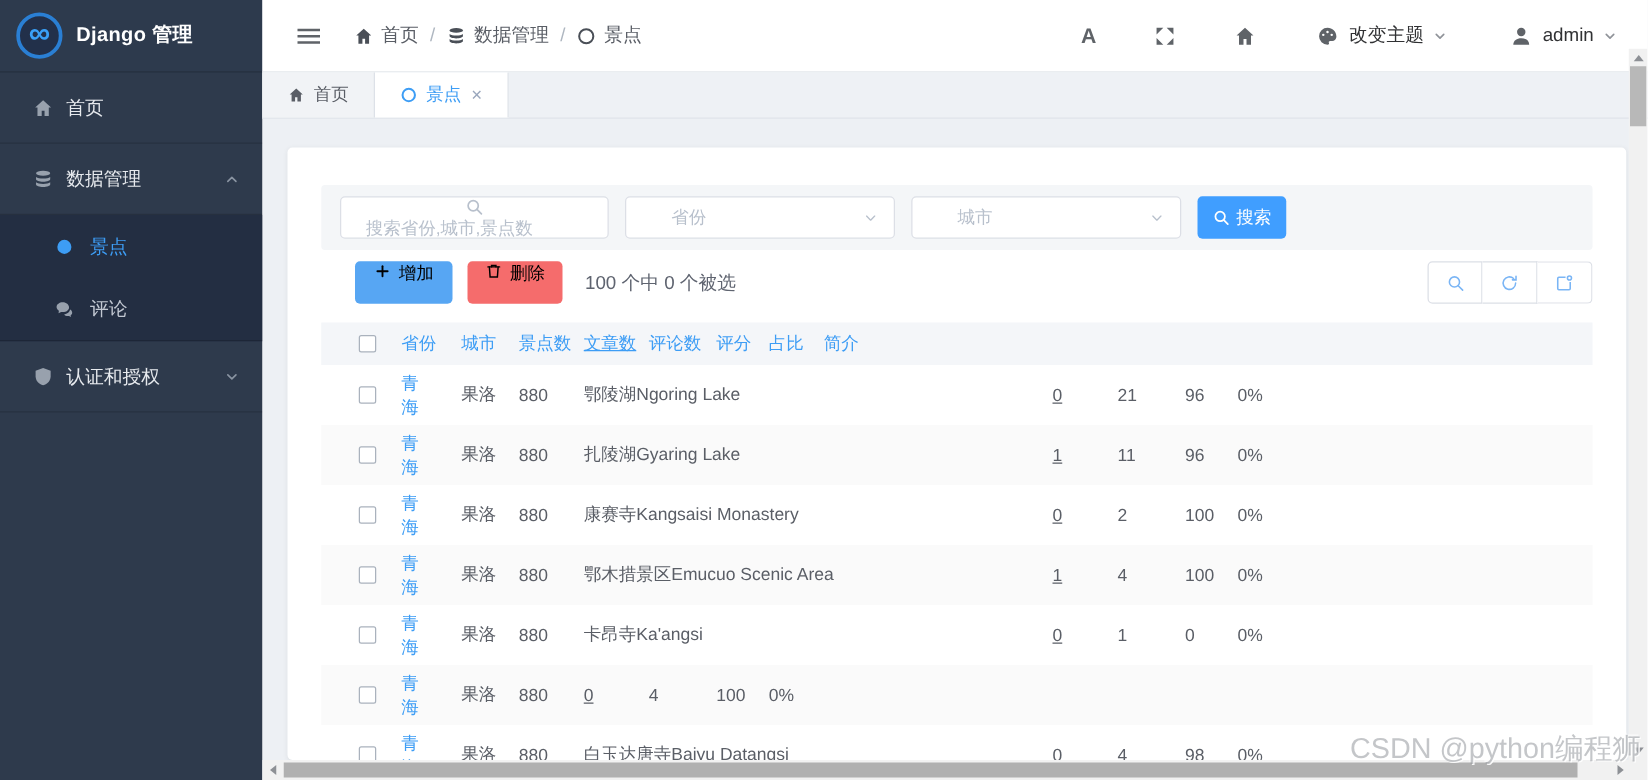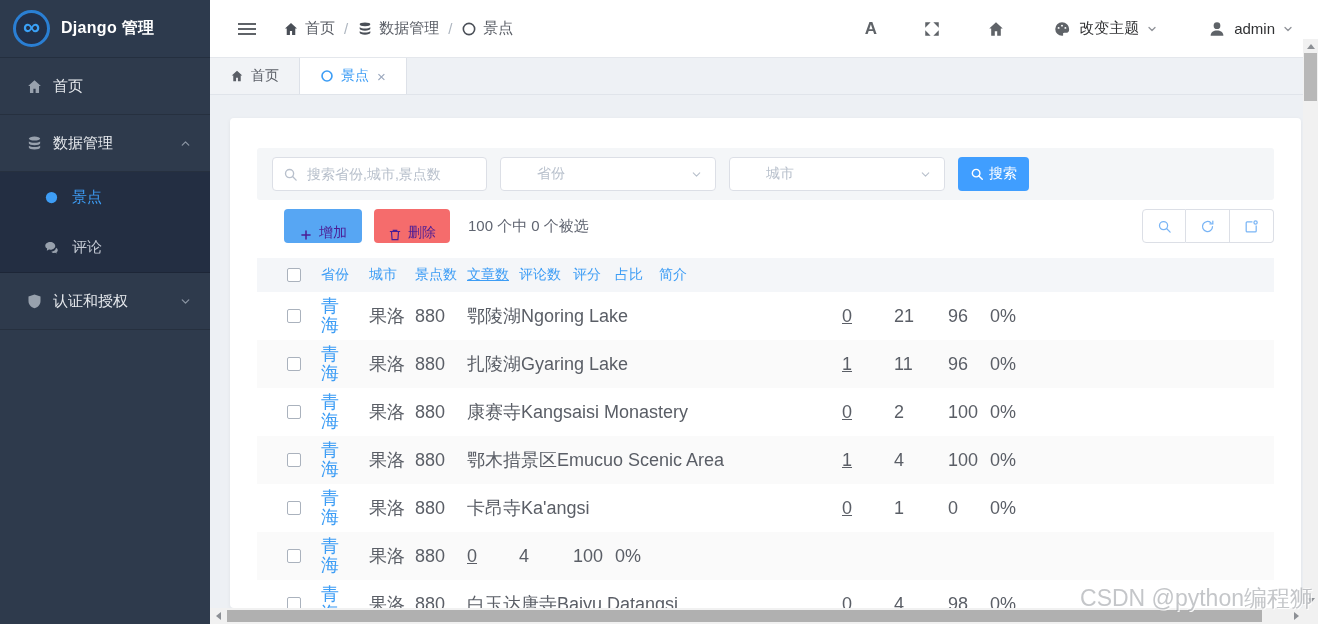--- a/index.html
+++ b/index.html
@@ -62,52 +62,52 @@
   .tab-close { margin-left:8px; color:#9aa7bd; font-size:15px; line-height:1; cursor:pointer; }
 
   
   .content { flex:1; position:relative; overflow:hidden; }
   .card { position:absolute; left:20px; top:23px; width:1071px; height:490px; background:#fff;
     border-radius:4px; box-shadow:0 1px 4px rgba(0,0,0,.06); overflow:hidden; }
 
   .filterbar { margin:30px 27px 0; height:52px; background:#f4f6f8; border-radius:3px;
     display:flex; align-items:center; padding-left:15px; }
   .f-input { width:215px; height:34px; background:#fff; border:1px solid #dcdfe6; border-radius:4px;
-    display:flex; align-items:center; padding:0 10px; }
+    display:flex; align-items:center; padding:0 10px;flex-direction:column; }
   .f-input svg { width:15px; height:15px; color:#b8c0cc; flex-shrink:0; }
   .f-input input { border:none; outline:none; flex:1; min-width:0; font-size:14px; color:#333; background:transparent; margin-left:7px;
     font-family:"Liberation Sans","DejaVu Sans",sans-serif; }
   .f-input input::placeholder { color:#b8c0cc; }
   .f-select { width:216px; height:34px; background:#fff; border:1px solid #dcdfe6; border-radius:4px; margin-left:13px;
     display:flex; align-items:center; padding:0 12px 0 36px; color:#b8c0cc; font-size:14px; cursor:pointer; }
   .f-select .chev { color:#b8c0cc; }
   .search-btn { width:71px; height:34px; margin-left:13px; background:#409eff; color:#fff; border:none; border-radius:4px;
     display:flex; align-items:center; justify-content:center; font-size:14px; cursor:pointer; }
   .search-btn svg { width:14px; height:14px; margin-right:5px; }
 
   .toolbar { margin:9px 27px 0 54px; height:34px; display:flex; align-items:center; }
-  .btn { height:34px; border:none; border-radius:4px; color:#4c1d95; font-size:14px;
-    display:flex; align-items:flex-end; justify-content:center; cursor:pointer;
+  .btn { height:34px; border:none; border-radius:4px; color:#000000; font-size:14px;
+    display:flex; align-items:flex-start; justify-content:center; cursor:pointer;
     font-family:"Liberation Sans","DejaVu Sans",sans-serif; }
   .btn svg { width:14px; height:14px; margin-right:6px; }
   .btn-add { width:78px; background:#57a6f3; }
   .btn-delete { width:76px; background:#f56c6c; margin-left:12px; }
   .sel-text { margin-left:18px; color:#5f6470; font-size:15px; }
   .tool-group { margin-left:auto; display:flex; }
   .tool-btn { width:44px; height:34px; background:#fff; border:1px solid #dcdfe6; color:#7ab5f5;
     display:flex; align-items:center; justify-content:center; cursor:pointer; }
   .tool-btn svg { width:15px; height:15px; }
   .tool-btn:first-child { border-radius:4px 0 0 4px; }
   .tool-btn + .tool-btn { border-left:none; }
   .tool-btn:last-child { border-radius:0 4px 4px 0; }
 
   
   .table { margin:15px 27px 0; }
   .t-header { display:flex; align-items:center; height:34px; background:#f4f6f9; color:#3d9df5; font-size:14px; }
-  .t-row { display:flex; align-items:center; height:48px; font-size:18px; color:#5a5e66; background:#fff; }
+  .t-row { display:flex; align-items:center; height:48px; font-size:14px; color:#5a5e66; background:#fff; }
   .t-row.alt { background:#fafafa; }
   .cell { flex-shrink:0; display:flex; align-items:center; }
   .c0 { width:64px; padding-left:30px; }
   .c1 { width:48px; } .c2 { width:46px; } .c3 { width:52px; } .c4 { width:375px; }
   .c5 { width:52px;text-decoration:underline; } .c6 { width:54px; } .c7 { width:42px; } .c8 { width:44px; }
   .c9 { flex:1; min-width:0; }
   .cb { width:14px; height:14px; border:1px solid #aab2bd; border-radius:2px; background:#fff; display:inline-block; cursor:pointer; }
   .plink { color:#3d9df5; text-decoration:none; display:inline-block; width:16px; word-break:break-all; line-height:19px; cursor:pointer; }
 
   

